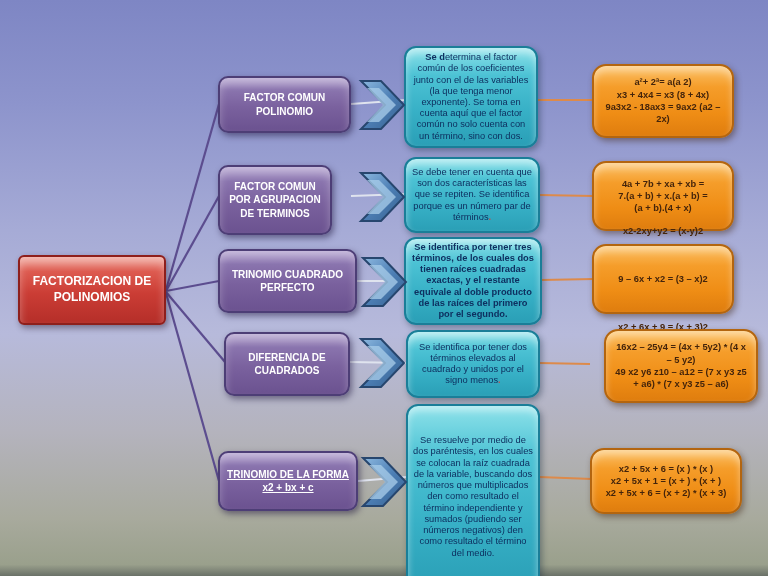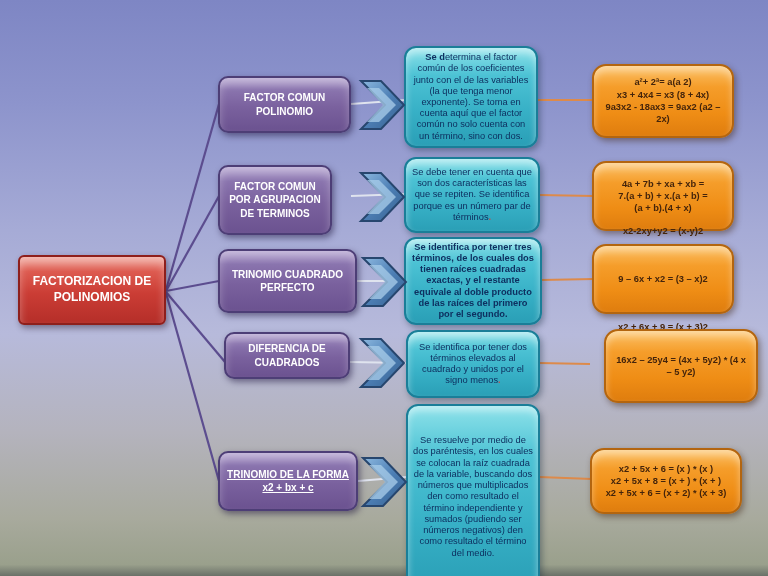--- a/index.html
+++ b/index.html
@@ -121,44 +121,45 @@
   </svg>
   <div class="node cyanbox" style="left:404px;top:237px;width:138px;height:88px;font-weight:bold;">
     <span><b></b><span>Se identifica por tener tres términos, de los cuales dos tienen raíces cuadradas exactas, y el restante equivale al doble producto de las raíces del primero por el segundo.</span><span class="suffix"></span></span>
   </div>
   <div class="node orangebox" style="left:592px;top:244px;width:142px;height:70px;gap:36px;">
     <div>x2-2xy+y2 = (x-y)2</div>
     <div>9 – 6x + x2 = (3 – x)2</div>
     <div>x2  +  6x  +  9 = (x + 3)2</div>
   </div>
 
-  <div class="node purplebox" style="left:224px;top:332px;width:126px;height:47px;">
+  <div class="node purplebox" style="left:224px;top:332px;width:126px;height:64px;">
     <span>DIFERENCIA DE CUADRADOS</span>
   </div>
   <svg class="chevron" style="left:358px;top:337px;" width="48" height="52" viewBox="0 0 48 52">
     <polygon points="3,2 23,2 46,26 23,50 3,50 27,26" fill="url(#chevG)" stroke="#27466e" stroke-width="2"></polygon>
     <polygon points="9,9 21,9 38,26 21,43 9,43 25,26" fill="#a9cde9" opacity="0.75"></polygon>
   </svg>
   <div class="node cyanbox" style="left:406px;top:330px;width:134px;height:68px;">
     <span><b></b><span>Se identifica por tener dos términos elevados al cuadrado y unidos por el signo menos</span><span class="suffix">.</span></span>
   </div>
   <div class="node orangebox" style="left:588px;top:329px;width:154px;height:74px;margin-left:16px;">
     <div>16x2 – 25y4 = (4x + 5y2) * (4 x – 5 y2)</div>
+    <div>49 x2 y6 z10 – a12 = (7 x y3 z5 + a6) * (7 x y3 z5 – a6)</div>
   </div>
 
   <div class="node purplebox" style="left:218px;top:451px;width:140px;height:60px;text-decoration:underline;">
     <span>TRINOMIO DE LA FORMA</span>
     <span>x2  + bx + c</span>
   </div>
   <svg class="chevron" style="left:360px;top:456px;" width="48" height="52" viewBox="0 0 48 52">
     <polygon points="3,2 23,2 46,26 23,50 3,50 27,26" fill="url(#chevG)" stroke="#27466e" stroke-width="2"></polygon>
     <polygon points="9,9 21,9 38,26 21,43 9,43 25,26" fill="#a9cde9" opacity="0.75"></polygon>
   </svg>
   <div class="node cyanbox" style="left:406px;top:404px;width:134px;height:186px;">
     <span><b></b><span>Se resuelve por medio de dos paréntesis, en los cuales se colocan la raíz cuadrada de la variable, buscando dos números que multiplicados den como resultado el término independiente y sumados (pudiendo ser números negativos) den como resultado el término del medio.</span><span class="suffix"></span></span>
   </div>
   <div class="node orangebox" style="left:590px;top:448px;width:152px;height:66px;">
     <div>x2 + 5x + 6 = (x ) * (x )</div>
-    <div>x2 + 5x + 8 = (x + ) * (x + )</div>
+    <div>x2 + 5x + 1 = (x + ) * (x + )</div>
     <div>x2 + 5x + 6 = (x + 2) * (x + 3)</div>
   </div>
 
 </div>
 
 </body></html>

